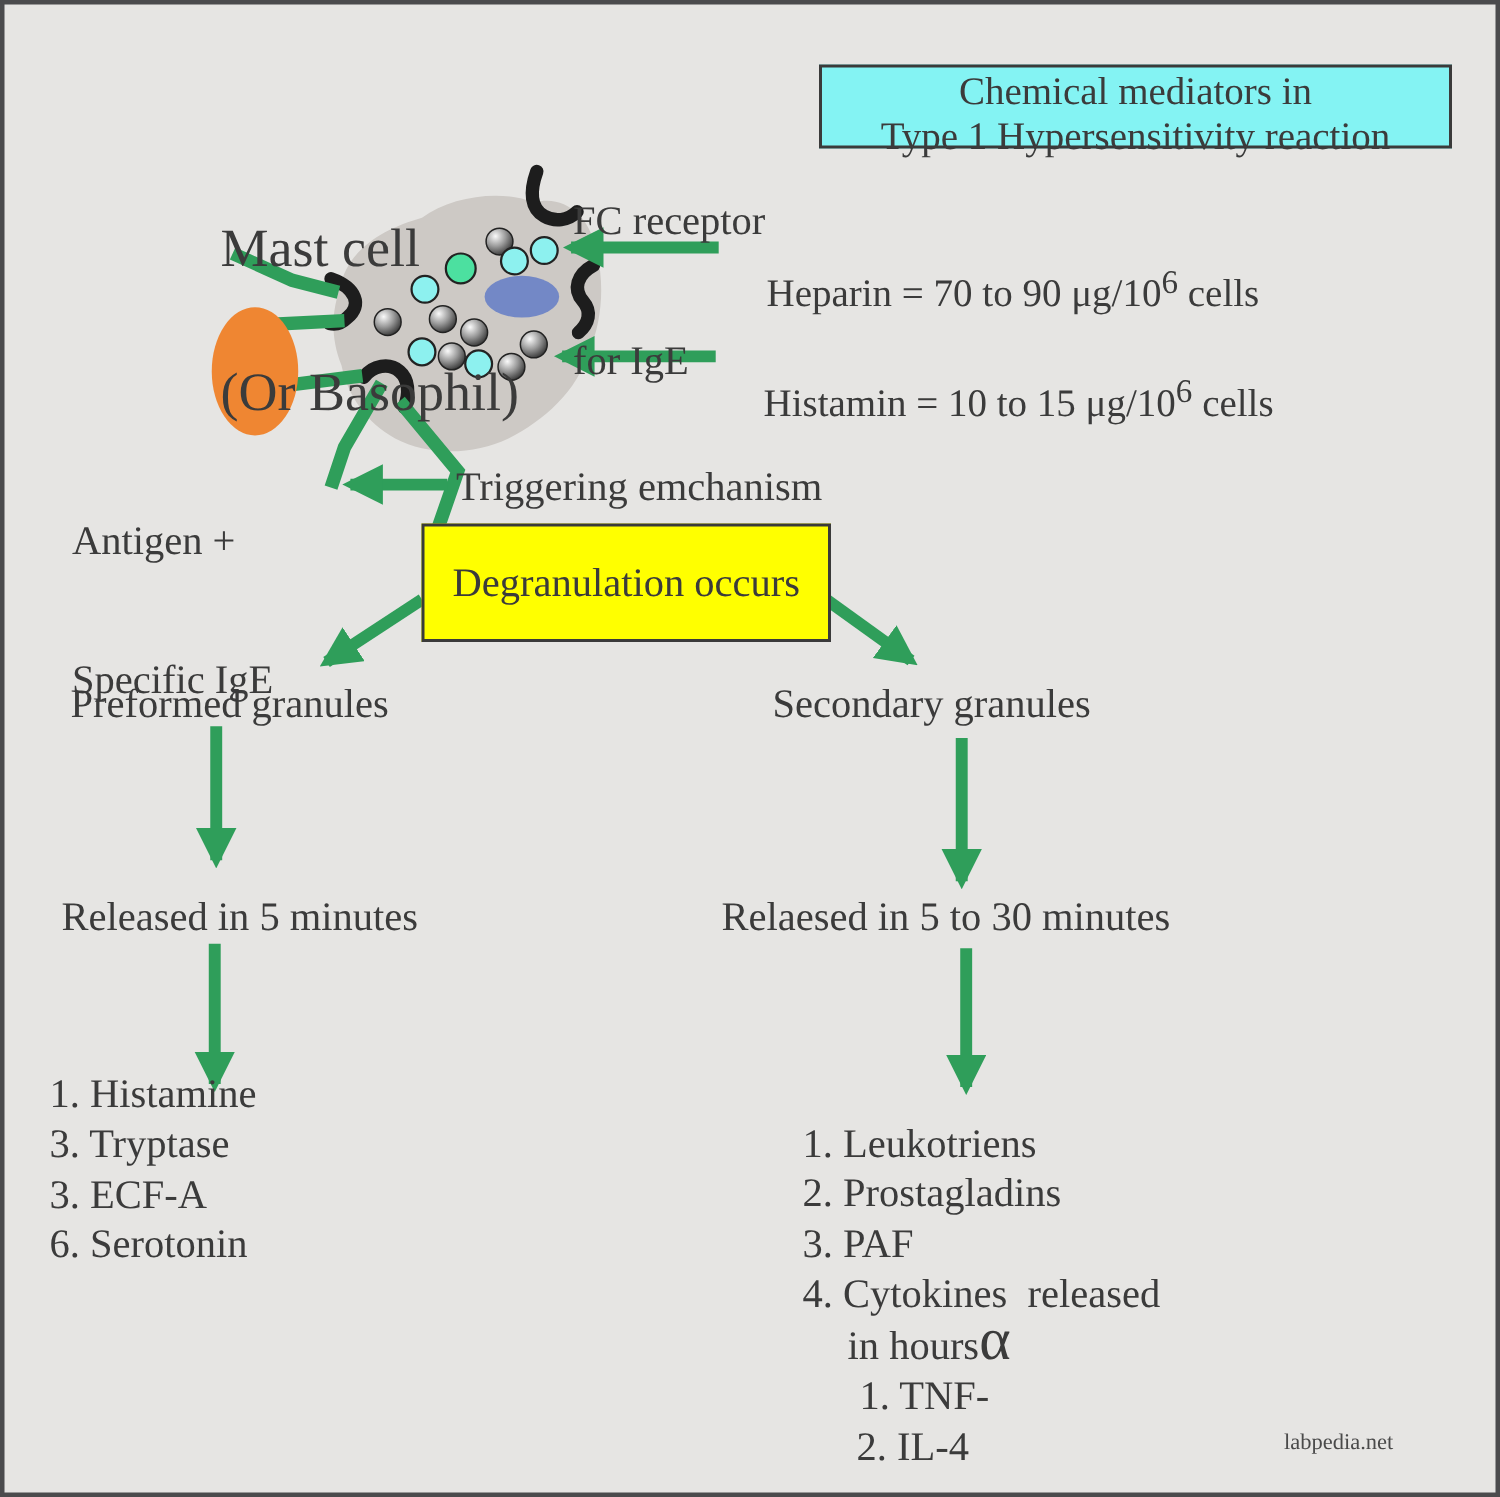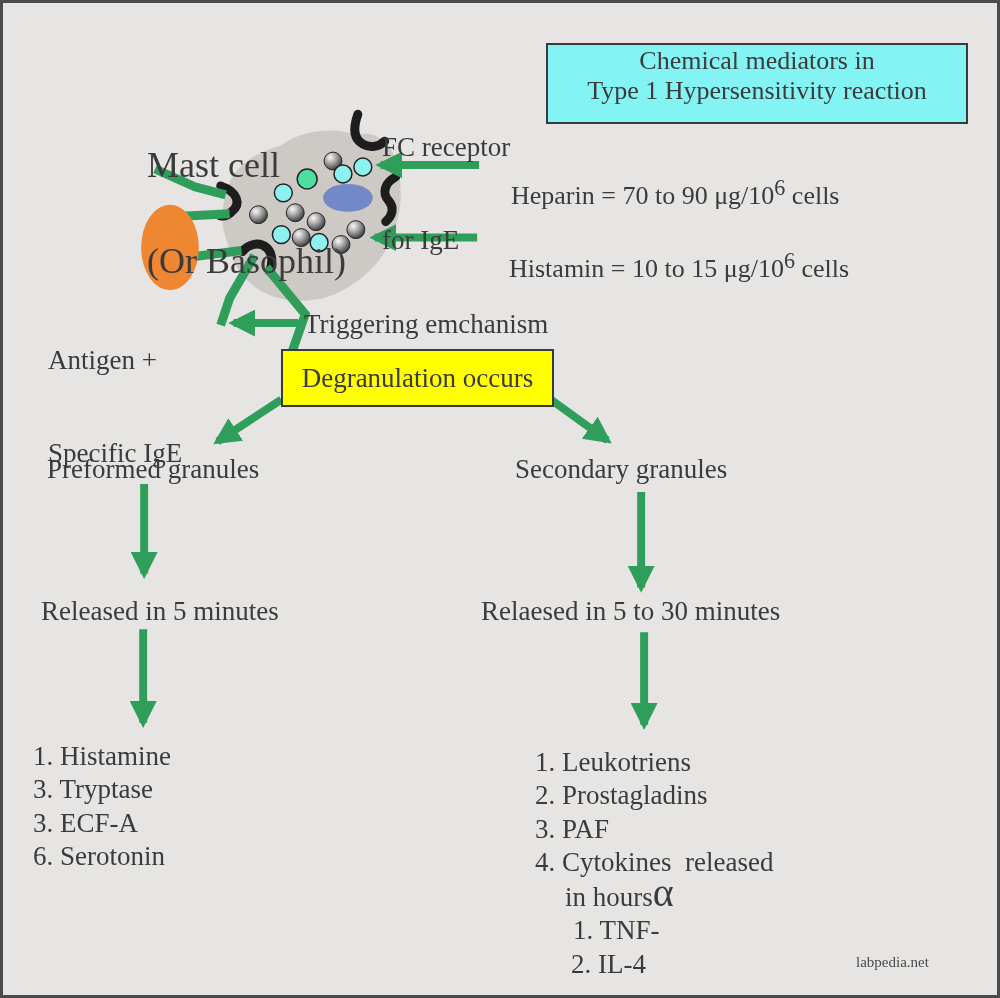--- a/index.html
+++ b/index.html
@@ -10,26 +10,26 @@
     border:3px solid #4b4b4d;
     background:#e6e5e3;
     font-family:"Liberation Serif","DejaVu Serif",serif;
     color:#3b3b3b;
     overflow:hidden;
   }
   .abs{position:absolute;}
   .lbl{font-size:27px;line-height:31px;white-space:pre;}
   #svg-layer{position:absolute;left:0;top:0;width:100%;height:100%;}
   #title-box{
-    left:543px;top:40px;width:422px;height:81px;
+    left:543px;top:40px;width:422px;height:56px;
     background:#84f3f3;border:2px solid #3a3a3a;box-sizing:border-box;
     text-align:center;font-size:26px;line-height:30px;padding-top:1px;
   }
   #degranulation-box{
-    left:278px;top:346px;width:273px;height:58px;
+    left:278px;top:346px;width:273px;height:79px;
     background:#ffff00;border:2px solid #3a3a3a;box-sizing:border-box;
     display:flex;align-items:center;justify-content:center;
     font-size:27px;
   }
   .mediator{font-size:26px;white-space:pre;}
   .mediator sup{font-size:0.85em;vertical-align:9px;}
   .list .list-line{font-size:27px;line-height:33.3px;white-space:pre;}
   .alpha-big{font-size:40px;line-height:27px;}
   #watermark{font-size:15px;color:#4a4a4a;}
 </style>
@@ -139,21 +139,21 @@
   <div id="degranulation-box" class="abs">
     <span>Degranulation occurs</span>
   </div>
 
   <div class="abs lbl" style="left:44px;top:451px;">Preformed granules</div>
   <div class="abs lbl" style="left:512px;top:451px;">Secondary granules</div>
 
   <div class="abs lbl" style="left:38px;top:593px;text-align:right;">Released in 5 minutes</div>
   <div class="abs lbl" style="left:478px;top:593px;">Relaesed in 5 to 30 minutes</div>
 
-  <div class="abs list" style="left:30px;top:737px;">
+  <div class="abs list" style="left:30px;top:710px;">
     <div class="list-line">1. Histamine</div>
     <div class="list-line">3. Tryptase</div>
     <div class="list-line">3. ECF-A</div>
     <div class="list-line">6. Serotonin</div>
   </div>
 
   <div class="abs list" style="left:532px;top:743px;">
     <div class="list-line">1. Leukotriens</div>
     <div class="list-line">2. Prostagladins</div>
     <div class="list-line">3. PAF</div>

